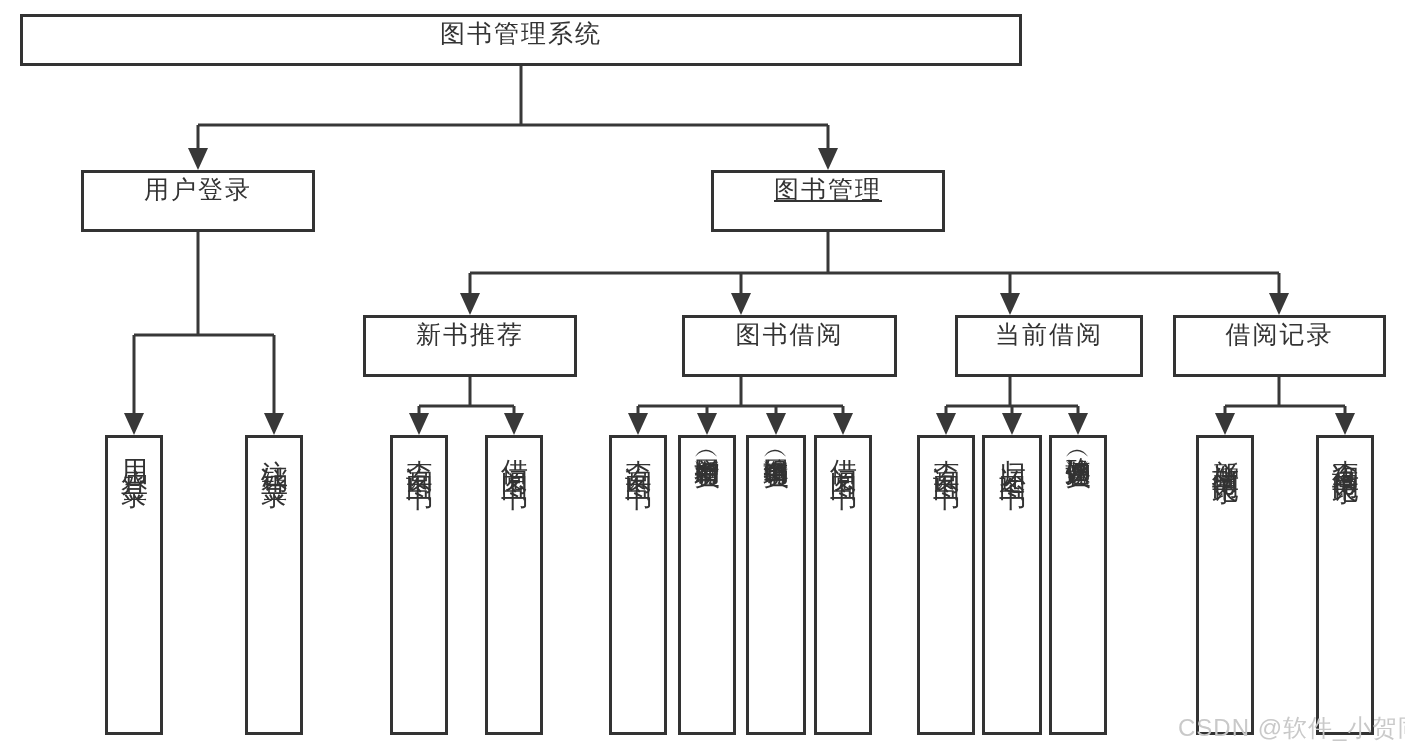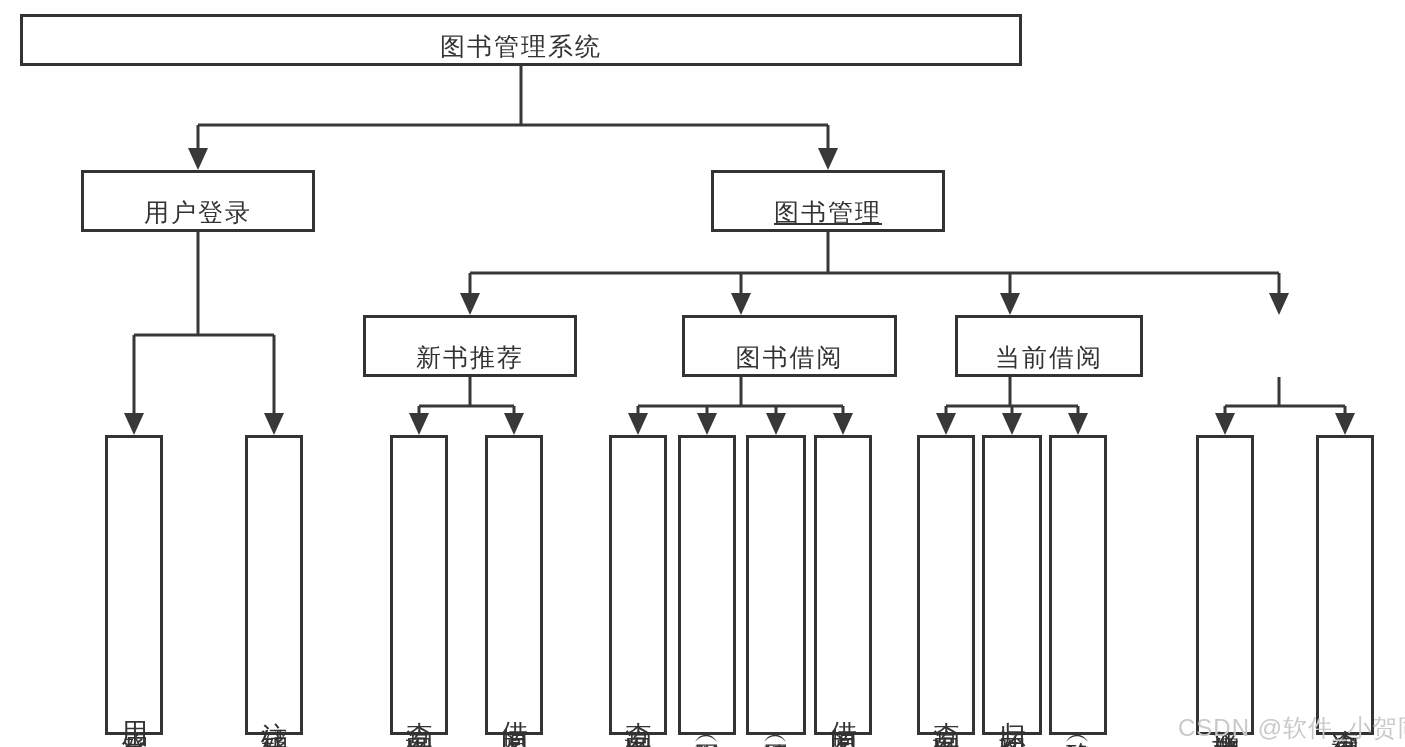--- a/index.html
+++ b/index.html
@@ -8,21 +8,21 @@
     font-family: "Liberation Sans", "DejaVu Sans", sans-serif;
     overflow: hidden;
   }
   .stage { position: relative; width: 1405px; height: 747px; background: #ffffff; }
   .wires { position: absolute; left: 0; top: 0; z-index: 1; pointer-events: none; }
   .wires path { stroke: #383838; stroke-width: 3; fill: none; }
   .wires polygon { fill: #383838; stroke: none; }
   .node {
     position: absolute; box-sizing: border-box;
     border: 3px solid #333333; background: #ffffff;
-    display: flex; align-items: flex-end; justify-content: center;
+    display: flex; align-items: flex-start; justify-content: center;
     z-index: 2; color: #333333;
   }
   .node.h .lbl { font-size: 25px; letter-spacing: 2px; white-space: nowrap; }
   .node.v .lbl {
     writing-mode: vertical-rl; text-orientation: mixed;
     line-height: 1; white-space: nowrap;
   }
   .vt-s { font-size: 27px; letter-spacing: 8px; }
   .vt-m { font-size: 27px; letter-spacing: 4px; }
   .vt-l { font-size: 25px; letter-spacing: 1px; }
@@ -86,20 +86,23 @@
 
   <div class="node h" style="left:363px; top:315px; width:214px; height:62px;">
     <span class="lbl">新书推荐</span>
   </div>
   <div class="node h" style="left:634px; top:315px; width:215px; height:62px;margin-left:48px;">
     <span class="lbl">图书借阅</span>
   </div>
   <div class="node h" style="left:955px; top:315px; width:188px; height:62px;">
     <span class="lbl">当前借阅</span>
   </div>
+  <div class="node h" style="left:1173px; top:315px; width:213px; height:62px;">
+    <span class="lbl">借阅记录</span>
+  </div>
 
   <div class="node v" style="left:105px; top:435px; width:58px; height:300px;">
     <span class="lbl vt-s">用户登录</span>
   </div>
   <div class="node v" style="left:245px; top:435px; width:58px; height:300px;">
     <span class="lbl vt-s">注销登录</span>
   </div>
 
   <div class="node v" style="left:390px; top:435px; width:58px; height:300px;">
     <span class="lbl vt-s">查询图书</span>

